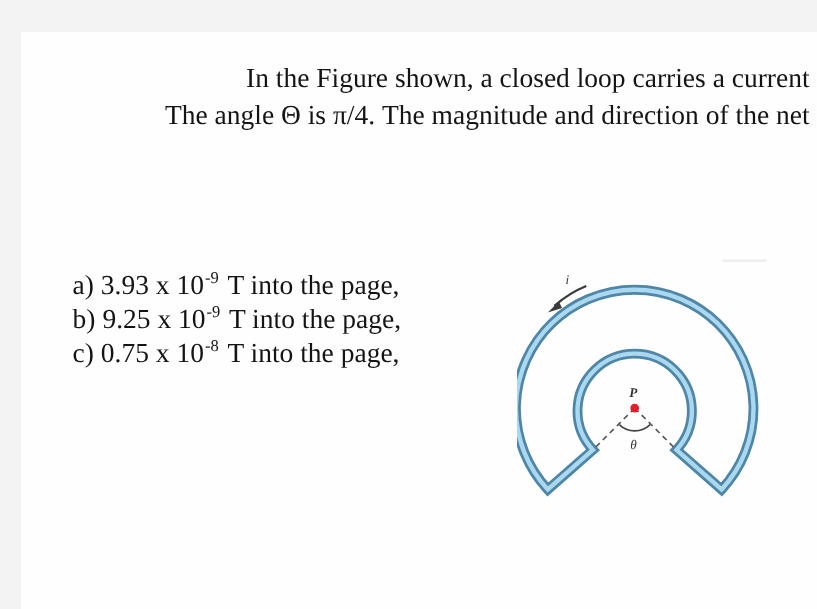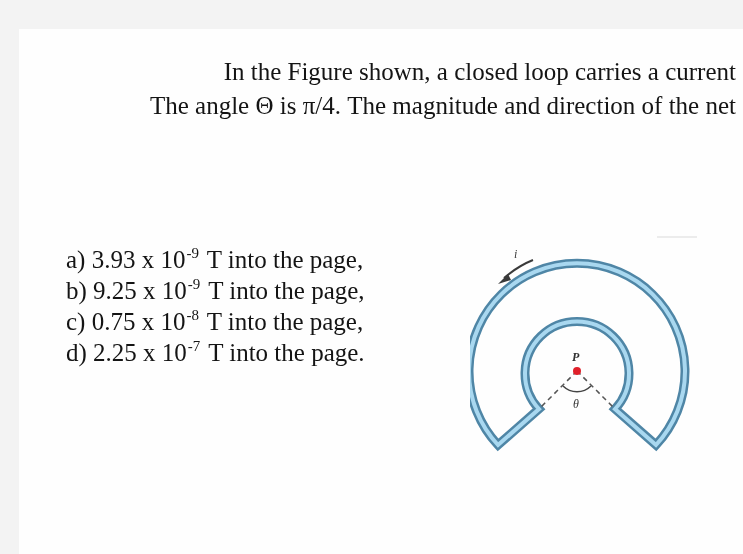--- a/index.html
+++ b/index.html
@@ -83,21 +83,20 @@
 
 <div class="question">
   <span class="line">In the Figure shown, a closed loop carries a current</span>
   <span class="line">The angle Θ is π/4. The magnitude and  direction of the net</span>
 </div>
 
 <ul class="options">
   <li><span>a) 3.93 x 10</span><sup>-9</sup><span> T into the page,</span></li>
   <li><span>b) 9.25 x 10</span><sup>-9</sup><span> T into the page,</span></li>
   <li><span>c) 0.75 x 10</span><sup>-8</sup><span> T into the page,</span></li>
-  <li><span>d) 2.25 x 10</span><sup>-7</sup><span> T into the page.</span></li>
 </ul>
 
 <div class="faint-line"></div>
 
 <svg class="figure" viewBox="0 0 273 230" width="273" height="230">
   <g>
 
     <path d="M 28 215
              A 108 108 0 1 1 186 215
              L 145 179

